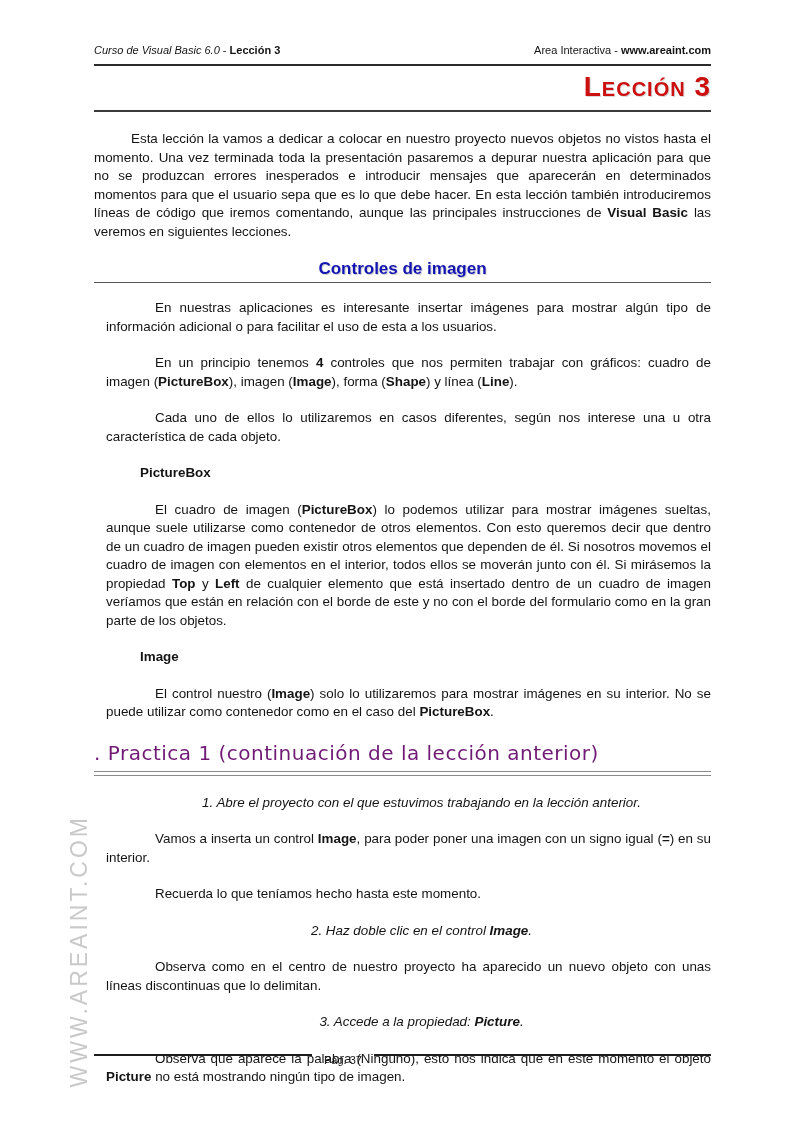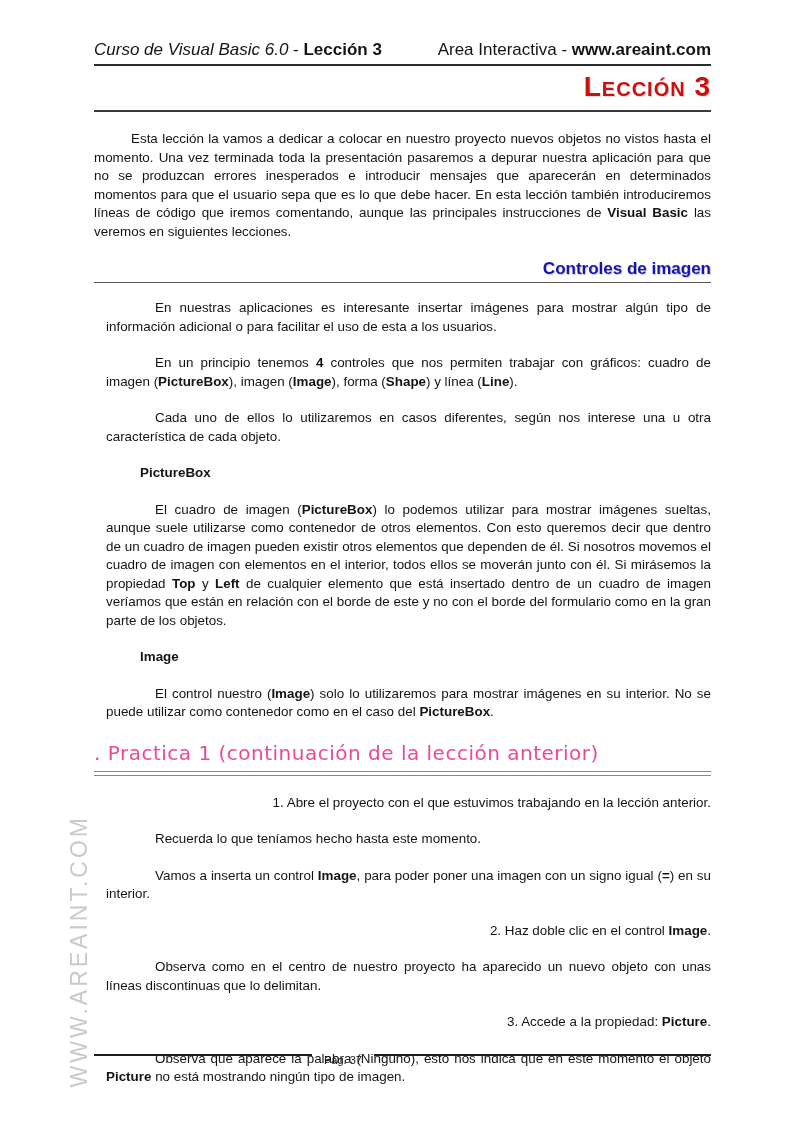--- a/index.html
+++ b/index.html
@@ -4,44 +4,44 @@
 <style>
   html,body{margin:0;padding:0;}
   body{
     width:793px;height:1122px;background:#ffffff;position:relative;overflow:hidden;
     font-family:"Liberation Sans","DejaVu Sans",sans-serif;color:#141414;
   }
   .page{position:absolute;inset:0;}
 
   
   .header{position:absolute;left:94px;right:82px;top:42px;display:flex;
-          justify-content:space-between;font-size:17px;line-height:16px;}
+          justify-content:space-between;font-size:11px;line-height:16px;}
   .rule{border:none;}
   .header-rule{position:absolute;left:94px;right:82px;top:64px;border-top:2px solid #2b2b2b;}
 
   
   .title{position:absolute;left:94px;right:82px;top:72px;text-align:right;
          font-variant:small-caps;font-weight:bold;font-size:28px;line-height:30px;
          letter-spacing:1px;color:#cc0f0f;text-shadow:1px 1px 0 #d9d9d9;}
   .title-rule{position:absolute;left:94px;right:82px;top:110px;border-top:2px solid #3a3a3a;}
 
   
   .content{position:absolute;left:94px;right:82px;top:120px;
            font-size:13.4px;line-height:18.5px;text-align:justify;}
   .para{margin:10px 0 18px 12px;text-indent:49px;}
   .p-main{margin-left:0;text-indent:37px;}
   .h-blue{color:#1414b2;font-weight:bold;font-size:17px;line-height:20px;
-          text-align:right;margin:2px 0 3px 0;text-indent:0;text-shadow:1px 1px 0 #cfcfcf;}
+          text-align:center;margin:2px 0 3px 0;text-indent:0;text-shadow:1px 1px 0 #cfcfcf;}
   .h-blue-rule{border-top:1.5px solid #555;margin:0 0 16px 0;}
   .h-sub{font-weight:bold;text-align:left;margin:0 0 18px 46px;}
   .h-practice{font-family:"DejaVu Sans",sans-serif;font-size:20px;line-height:26px;
-              letter-spacing:0.5px;text-align:left;margin:4px 0 5px 0;color:#ec4899;}
+              letter-spacing:0.5px;text-align:left;margin:4px 0 5px 0;color:#701a75;}
   .h-practice-rule{height:3px;border-top:1px solid #8a8a8a;border-bottom:1px solid #8a8a8a;
                    margin:0 0 18px 0;}
-  .step{text-align:right;margin:0 0 18px 38px;}
+  .step{font-style:italic;text-align:center;margin:0 0 18px 38px;}
 
   
   .watermark{position:absolute;left:66px;top:815px;writing-mode:vertical-rl;
              transform:rotate(180deg);font-size:23px;letter-spacing:3px;
              color:#c9c9c9;white-space:nowrap;}
 
   
   .footer{position:absolute;left:94px;right:82px;top:1054px;display:flex;
           align-items:flex-start;font-size:11px;}
   .f-line-left{width:218px;border-top:2px solid #1d1d1d;}
@@ -69,22 +69,22 @@
       <div class="para"><span>En nuestras aplicaciones es interesante insertar imágenes para mostrar algún tipo de información adicional o para facilitar el uso de esta a los usuarios.</span></div>
       <div class="para"><span>En un principio tenemos </span><span style="font-weight: bold;">4</span><span> controles que nos permiten trabajar con gráficos: cuadro de imagen (</span><span style="font-weight: bold;">PictureBox</span><span>), imagen (</span><span style="font-weight: bold;">Image</span><span>), forma (</span><span style="font-weight: bold;">Shape</span><span>) y línea (</span><span style="font-weight: bold;">Line</span><span>).</span></div>
       <div class="para"><span>Cada uno de ellos lo utilizaremos en casos diferentes, según nos interese una u otra característica de cada objeto.</span></div>
       <div class="h-sub">PictureBox</div>
       <div class="para"><span>El cuadro de imagen (</span><span style="font-weight: bold;">PictureBox</span><span>) lo podemos utilizar para mostrar imágenes sueltas, aunque suele utilizarse como contenedor de otros elementos. Con esto queremos decir que dentro de un cuadro de imagen pueden existir otros elementos que dependen de él. Si nosotros movemos el cuadro de imagen con elementos en el interior, todos ellos se moverán junto con él. Si mirásemos la propiedad </span><span style="font-weight: bold;">Top</span><span> y </span><span style="font-weight: bold;">Left</span><span> de cualquier elemento que está insertado dentro de un cuadro de imagen veríamos que están en relación con el borde de este y no con el borde del formulario como en la gran parte de los objetos.</span></div>
       <div class="h-sub">Image</div>
       <div class="para"><span>El control nuestro (</span><span style="font-weight: bold;">Image</span><span>) solo lo utilizaremos para mostrar imágenes en su interior. No se puede utilizar como contenedor como en el caso del </span><span style="font-weight: bold;">PictureBox</span><span>.</span></div>
       <div class="h-practice">. Practica 1 (continuación de la lección anterior)</div>
       <div class="h-practice-rule"></div>
       <div class="step"><span>1. Abre el proyecto con el que estuvimos trabajando en la lección anterior.</span></div>
+      <div class="para"><span>Vamos a inserta un control </span><span style="font-weight: bold;">Image</span><span>, para poder poner una imagen con un signo igual (</span><span style="font-weight: bold;">=</span><span>) en su interior.</span></div>
       <div class="para"><span>Recuerda lo que teníamos hecho hasta este momento.</span></div>
-      <div class="para"><span>Vamos a inserta un control </span><span style="font-weight: bold;">Image</span><span>, para poder poner una imagen con un signo igual (</span><span style="font-weight: bold;">=</span><span>) en su interior.</span></div>
       <div class="step"><span>2. Haz doble clic en el control </span><span style="font-weight: bold;">Image</span><span>.</span></div>
       <div class="para"><span>Observa como en el centro de nuestro proyecto ha aparecido un nuevo objeto con unas líneas discontinuas que lo delimitan.</span></div>
       <div class="step"><span>3. Accede a la propiedad: </span><span style="font-weight: bold;">Picture</span><span>.</span></div>
       <div class="para"><span>Observa que aparece la palabra </span><span style="font-weight: normal;">(Ninguno)</span><span>, esto nos indica que en este momento el objeto </span><span style="font-weight: bold;">Picture</span><span> no está mostrando ningún tipo de imagen.</span></div>
     </div>
 
   <div class="watermark">WWW.AREAINT.COM</div>
 
   <div class="footer">
     <div class="f-line-left"></div>

